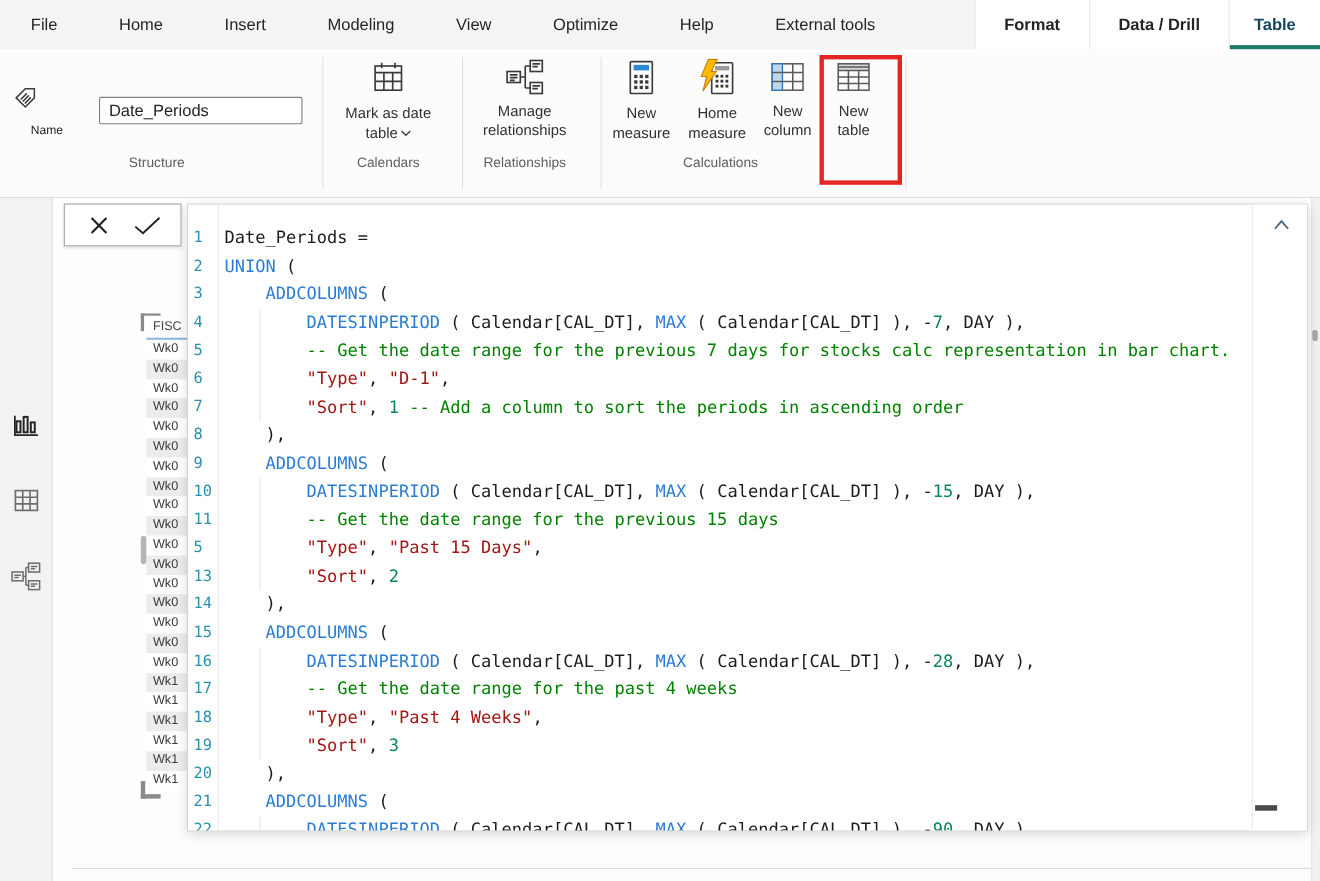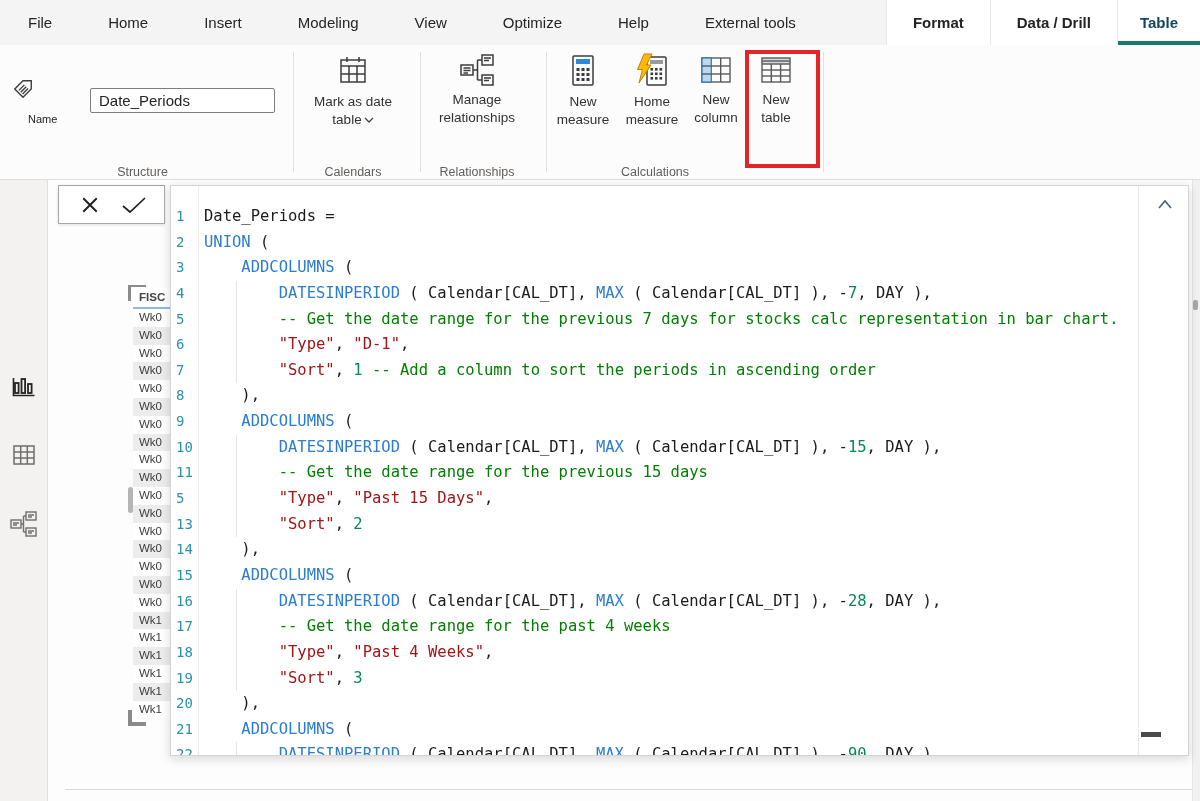--- a/index.html
+++ b/index.html
@@ -21,21 +21,21 @@
     border-bottom:1px solid #e0dedc;}
   .rsep{position:absolute;top:7px;height:120px;width:1px;background:#e3e1df;}
   .tag-ic{position:absolute;left:12px;top:33px;}
   .name-label{position:absolute;left:28px;top:36px;font-size:11px;margin-top:32px;}
   .name-input{position:absolute;left:90px;top:43px;width:175px;height:23px;border:1px solid #7f7d7b;
     border-radius:2px;font-size:15px;padding:0 0 0 8px;font-family:inherit;color:#252423;background:#fff;}
   .rbtn{position:absolute;top:8px;text-align:center;cursor:default;}
   .rbtn svg{display:inline-block;}
   .rlab{font-size:13.5px;line-height:18px;color:#323130;white-space:nowrap;}
   .rlab .dd{margin-left:2px;}
-  .rgroup{position:absolute;top:120px;font-size:12.5px;color:#605e5c;text-align:center;white-space:nowrap;}
+  .rgroup{position:absolute;top:96px;font-size:12.5px;color:#605e5c;text-align:center;white-space:nowrap;}
   .red-box{position:absolute;left:745px;top:5px;width:75px;height:118px;border:4px solid var(--highlight-red);
     box-sizing:border-box;z-index:10;}
   .ic{stroke:#3b3b3b;fill:none;stroke-width:1.5;}
   .icg{stroke:#5a5a5a;fill:none;stroke-width:1.4;}
   .calc-top{fill:var(--calc-icon-blue);stroke:none;}
   .calc-top-g{fill:#9b9b9b;stroke:none;}
   .dot{fill:#3b3b3b;stroke:none;}
   .bolt{fill:var(--bolt-yellow);stroke:#c77f0a;stroke-width:1;}
   .colfill{fill:var(--column-fill-blue);stroke:var(--column-stroke-blue);stroke-width:1.2;}
   .hdrfill{fill:#d8d8d8;stroke:none;}
@@ -55,21 +55,21 @@
     border:1px solid #a6a6a6;box-shadow:0 1px 3px rgba(0,0,0,.12);display:flex;align-items:center;
     justify-content:center;gap:14px;z-index:4;box-sizing:border-box;}
   .fx-btn{display:flex;align-items:center;justify-content:center;width:30px;height:26px;cursor:default;}
   
   .bg-table{position:absolute;left:131px;top:285px;width:46px;z-index:1;font-size:11.5px;color:#3b3b3b;}
   .bt-corner{position:absolute;left:-3px;top:0;width:14px;height:12px;border-left:4px solid #8a8a8a;
     border-top:4px solid #8a8a8a;}
   .bt-corner-b{position:absolute;left:-3px;top:425px;width:14px;height:12px;border-left:4px solid #8a8a8a;
     border-bottom:4px solid #8a8a8a;}
   .bt-head{position:absolute;left:0;top:2px;width:46px;height:20px;background:#fff;padding-left:8px;
-    line-height:20px;font-weight:bold;color:#444;box-sizing:border-box;white-space:nowrap;overflow:hidden;}
+    line-height:20px;font-weight:normal;color:#444;box-sizing:border-box;white-space:nowrap;overflow:hidden;}
   .bt-headline{position:absolute;left:2px;top:22px;width:44px;height:2px;background:var(--table-header-line);}
   .bt-rows{position:absolute;left:2px;top:24px;width:44px;}
   .bt-row{height:17.8px;line-height:17.8px;padding-left:6px;background:#fff;white-space:nowrap;overflow:hidden;}
   .bt-row.alt{background:#ececec;}
   .bt-thumb{position:absolute;left:-3px;top:202px;width:5px;height:26px;background:#b5b5b5;border-radius:3px;}
   
   .editor{position:absolute;left:170px;top:185px;width:1019px;height:571px;background:#fff;
     border:1px solid #d4d4d4;box-shadow:0 3px 10px rgba(0,0,0,.15);z-index:3;box-sizing:border-box;}
   .code-lines{position:absolute;left:0;top:6px;right:50px;bottom:0;overflow:hidden;
     font-family:"DejaVu Sans Mono",monospace;font-size:15.5px;margin-top:12px;}

